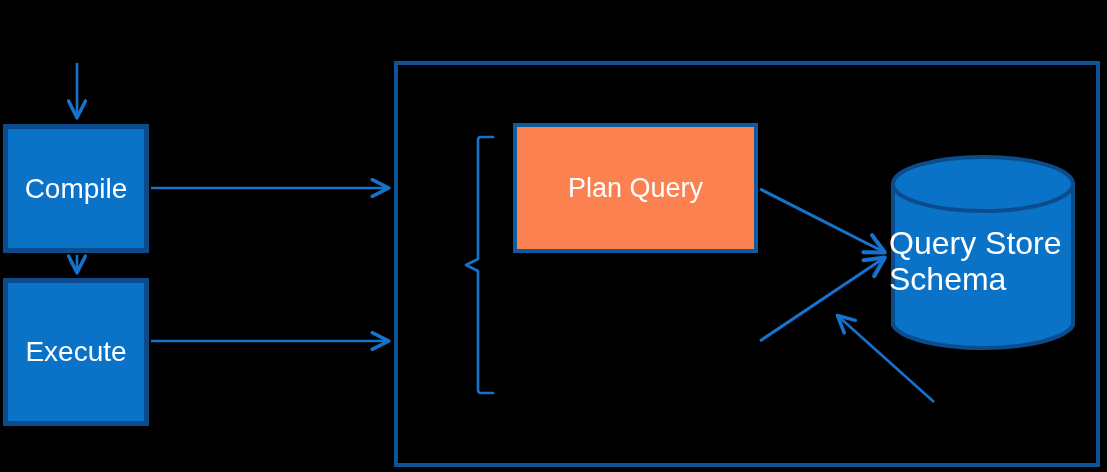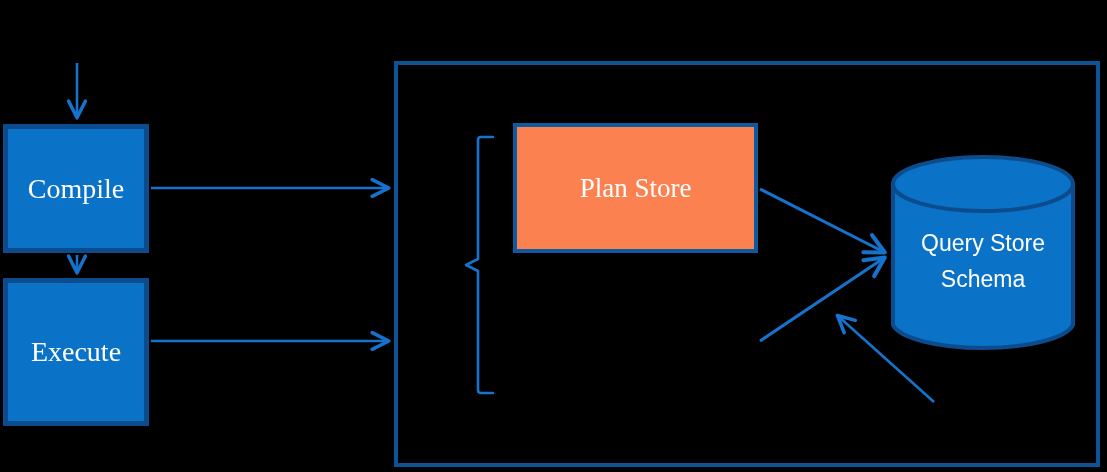--- a/index.html
+++ b/index.html
@@ -24,21 +24,20 @@
     background: var(--bg);
     overflow: hidden;
   }
   .node {
     position: absolute;
     display: flex;
     align-items: center;
     justify-content: center;
     color: var(--text-color);
     text-align: right;
-    font-family: Liberation Serif, serif;
   }
   .blue-box {
     background: var(--blue-fill);
     border: 5px solid var(--blue-border);
     font-size: 28px;
   }
   .orange-box {
     background: var(--orange-fill);
     border: 4px solid var(--orange-border);
     font-size: 27px;
@@ -52,23 +51,23 @@
     border: 4px solid var(--outer-border);
     background: transparent;
   }
   .plan-store    { left: 513px; top: 123px; width: 245px; height: 130px; }
   .runtime-stats { left: 513px; top: 277px; width: 245px; height: 129px; }
   .cylinder-label {
     position: absolute;
     left: 889px; top: 225px;
     width: 188px;
     color: var(--text-color);
-    font-size: 23px;
+    font-size: 32px;
     line-height: 36px;
-    text-align: center;
+    text-align: left;
     z-index: 3;
   }
   .cylinder-label span { display: block; }
   svg.overlay {
     position: absolute;
     left: 0; top: 0;
     width: 1107px; height: 472px;
     z-index: 2;
     pointer-events: none;
   }
@@ -92,21 +91,21 @@
   <div class="outer-box"></div>
 
   <div class="node blue-box compile">
     <span>Compile</span>
   </div>
   <div class="node blue-box execute">
     <span>Execute</span>
   </div>
 
   <div class="node orange-box plan-store">
-    <span>Plan Store</span>
+    <span>Plan Query</span>
   </div>
 
   <div class="cylinder-label">
     <span>Query Store</span>
     <span>Schema</span>
   </div>
 
   <svg class="overlay" viewBox="0 0 1107 472">
     <defs>
       <marker id="ah" viewBox="0 0 10 10" refX="8.6" refY="5" markerWidth="8" markerHeight="8" orient="auto">

